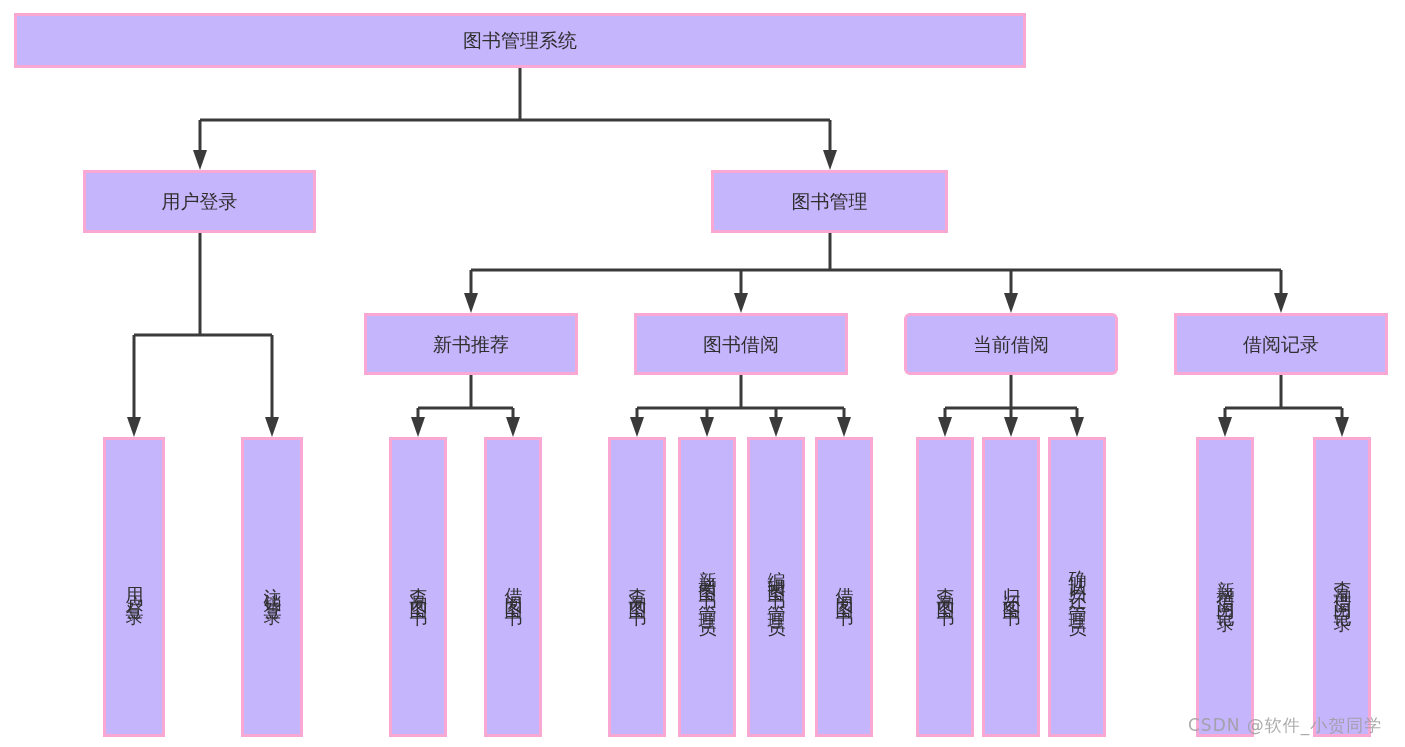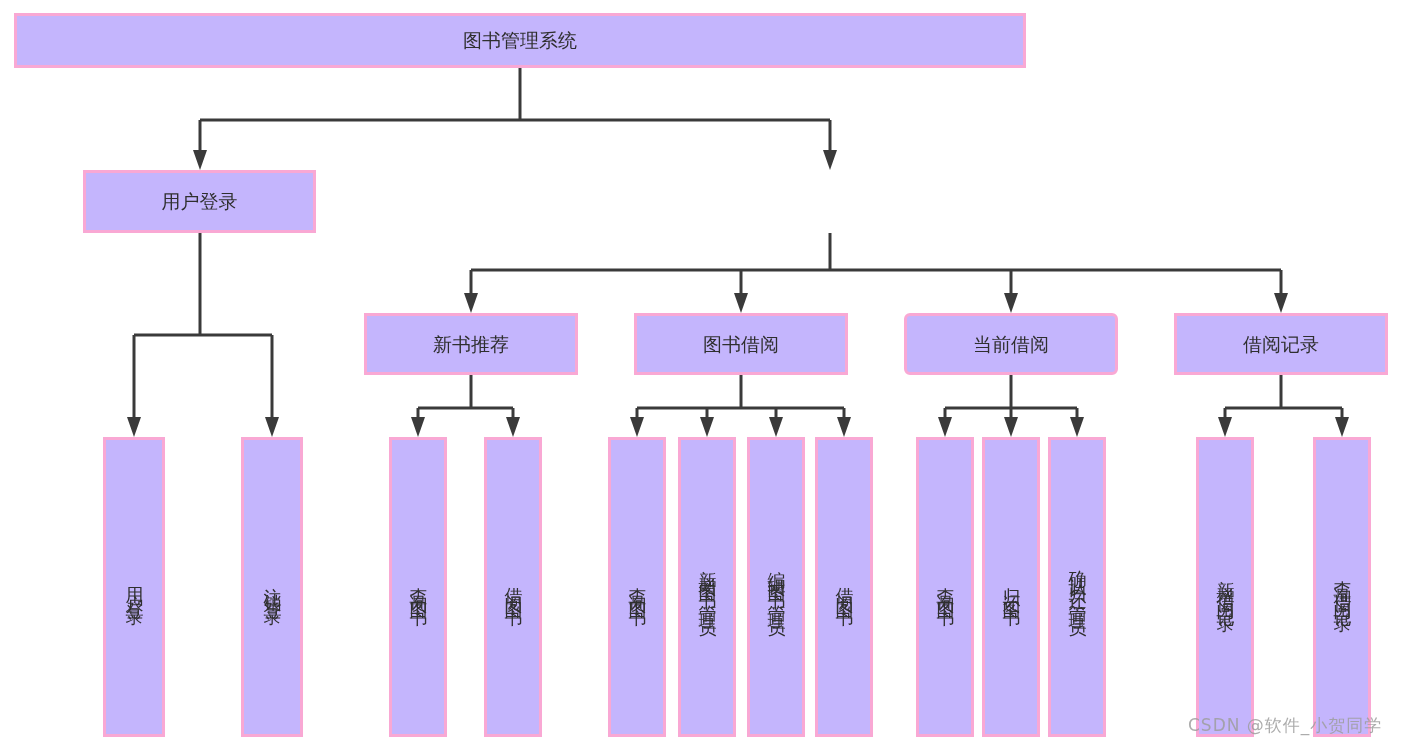--- a/index.html
+++ b/index.html
@@ -120,20 +120,23 @@
     </g>
   </svg>
 
   <div id="n-root" class="node">
     <span>图书管理系统</span>
   </div>
 
   <div id="n-user" class="node">
     <span>用户登录</span>
   </div>
+  <div id="n-book" class="node">
+    <span>图书管理</span>
+  </div>
 
   <div id="n-g0" class="node">
     <span>新书推荐</span>
   </div>
   <div id="n-g1" class="node">
     <span>图书借阅</span>
   </div>
   <div id="n-g2" class="node">
     <span>当前借阅</span>
   </div>

